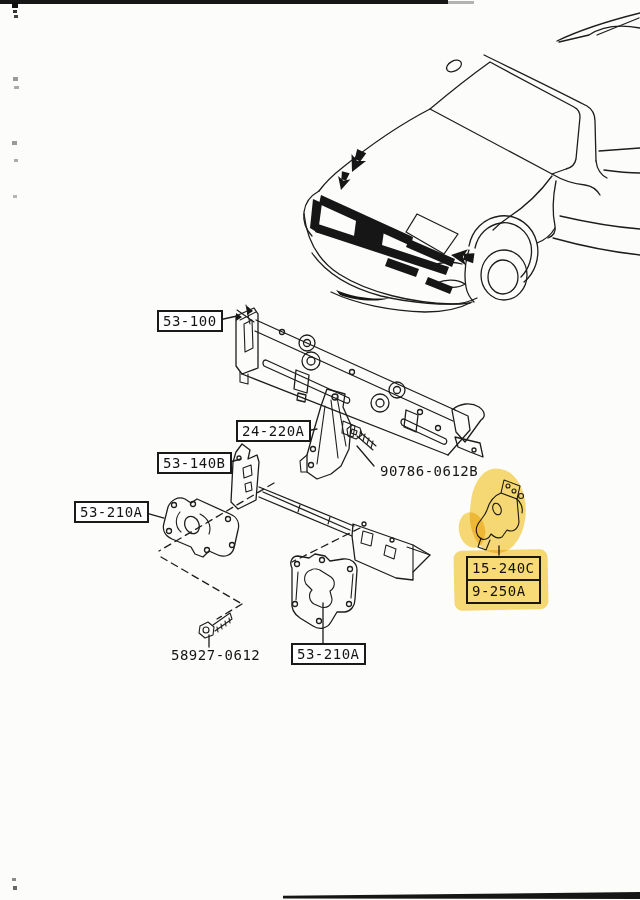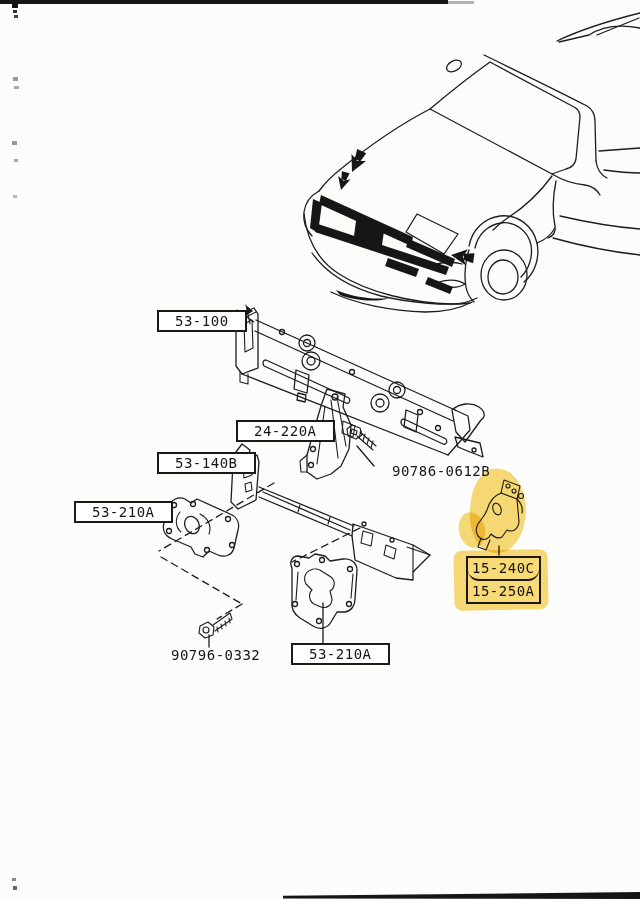--- a/index.html
+++ b/index.html
@@ -8,30 +8,30 @@
     background:#fcfcfb;
     font-family:"DejaVu Sans Mono","Liberation Mono",monospace;
   }
   svg.art{position:absolute;left:0;top:0;z-index:1;}
   .lineart{fill:none;stroke:#1d1d1d;stroke-width:1.3;stroke-linecap:round;stroke-linejoin:round;}
   .thin{stroke-width:1.1;}
   .inkfill{fill:#161616;stroke:none;}
   .dashed{stroke-dasharray:7 5;}
   .plabel{
     position:absolute;z-index:2;border:2px solid #1a1a1a;background:#fff;
-    color:#151515;font-size:14px;line-height:1;padding:2px 16px;white-space:nowrap;
+    color:#151515;font-size:14px;line-height:1;padding:2px 4px;white-space:nowrap;
     letter-spacing:.5px;
   }
   .ptext{
     position:absolute;z-index:2;color:#151515;font-size:14px;line-height:1;
     white-space:nowrap;letter-spacing:.5px;
   }
   .stack{padding:0;}
   .stack .row{padding:2px 4px;line-height:17px;}
-  .stack .r1{border-bottom:2px solid #1a1a1a;border-radius:11px;}
+  .stack .r1{border-bottom:2px solid #1a1a1a;}
   .hl{position:absolute;z-index:3;background:#f7d45e;mix-blend-mode:multiply;opacity:.85;pointer-events:none;}
   .speck{position:absolute;z-index:2;}
   .scanbar-top{position:absolute;z-index:2;left:0;top:0;width:448px;height:4px;background:#161616;}
   .scanbar-top2{position:absolute;z-index:2;left:448px;top:1px;width:26px;height:3px;background:#777;opacity:.55;}
   .scanbar-bottom{
     position:absolute;z-index:2;left:283px;top:892px;width:357px;height:7px;background:#161616;
     clip-path:polygon(0 55%,100% 0,100% 100%,0 92%);
   }
 </style>
 </head>
@@ -231,26 +231,26 @@
   <div class="plabel" style="left:157px;top:310px">53-100</div>
 
   <div class="plabel" style="left:236px;top:420px">24-220A</div>
 
   <div class="plabel" style="left:157px;top:452px">53-140B</div>
 
   <div class="plabel" style="left:74px;top:501px">53-210A</div>
 
   <div class="plabel" style="left:291px;top:643px">53-210A</div>
 
-  <div class="ptext" style="left:392px;top:464px">90786-0612B</div>
-
-  <div class="ptext" style="left:171px;top:648px">90796-0332</div>
+  <div class="ptext" style="left:380px;top:464px">90786-0612B</div>
+
+  <div class="ptext" style="left:171px;top:648px">58927-0612</div>
 
   <div class="plabel stack" style="left:466px;top:556px">
     <div class="row r1">15-240C</div>
-    <div class="row">15-250A</div>
+    <div class="row">9-250A</div>
   </div>
 
   <div class="hl" style="left:470px;top:469px;width:56px;height:84px;border-radius:40% 55% 45% 50%;transform:rotate(7deg)"></div>
   <div class="hl" style="left:459px;top:512px;width:26px;height:36px;border-radius:50%;transform:rotate(-12deg)"></div>
   <div class="hl" style="left:454px;top:550px;width:94px;height:60px;border-radius:8px;transform:rotate(-1.2deg)"></div>
 
 </div>
 
 </body></html>

